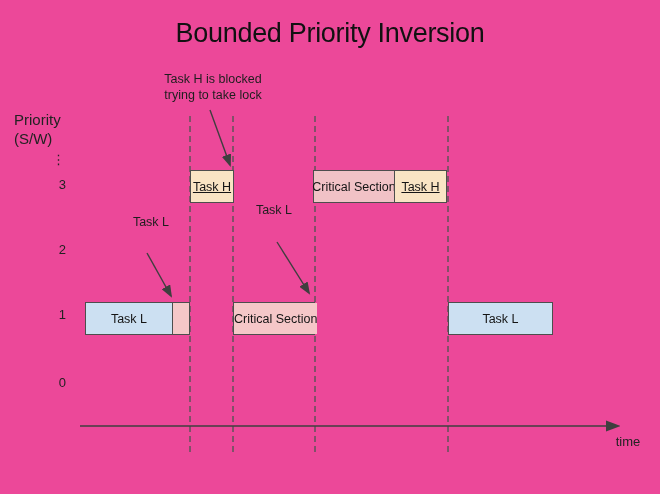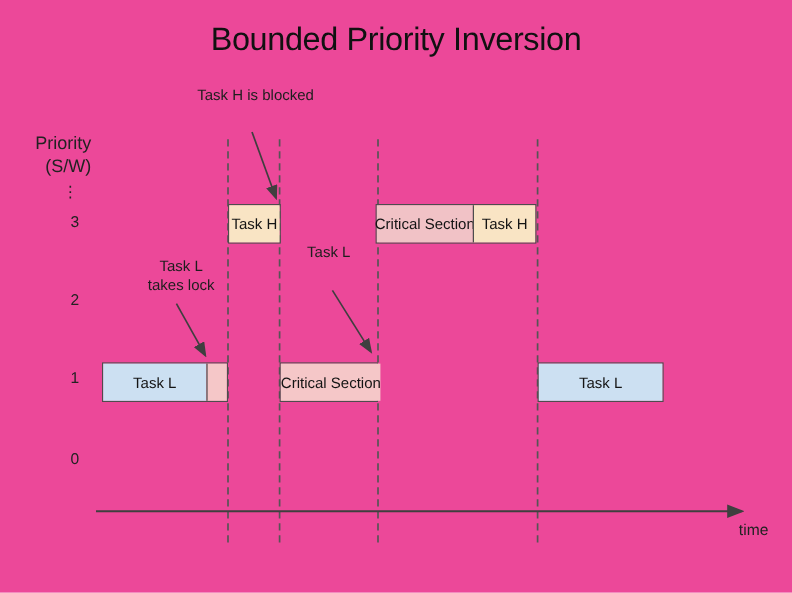--- a/index.html
+++ b/index.html
@@ -19,21 +19,21 @@
     width: 660px;
     text-align: center;
     font-size: 27px;
     letter-spacing: -0.3px;
     color: #111;
   }
   .ylabel {
     position: absolute;
     left: 14px; top: 110px;
     width: 62px;
-    text-align: right;
+    text-align: left;
     font-size: 15px;
     line-height: 19px;
     color: #222;
   }
   .tick {
     position: absolute;
     left: 6px;
     width: 60px;
     text-align: right;
     font-size: 13px;
@@ -63,21 +63,21 @@
     color: #141414;
   }
   .cell {
     box-sizing: border-box;
     display: flex;
     align-items: center;
     justify-content: center;
     white-space: nowrap;
   }
   .cell + .cell { border-left: 1.5px solid #4d4d4d; }
-  .fill-tan  { background: #F9E4C4; }
+  .fill-tan  { background: #F9E4C4; text-decoration: underline; }
   .fill-pink { background: #F5C7C8; }
   .fill-pink-hi { background: #F1C2C6; }
   .fill-blue { background: #CCE0F2; }
 
   .box-task-h        { left: 190px; top: 170px; width: 44px;  height: 33px; }
   .box-cs-high       { left: 313px; top: 170px; width: 134px; height: 33px; }
   .box-task-l-1      { left: 85px;  top: 302px; width: 105px; height: 33px; }
   .box-cs-low        { left: 233px; top: 302px; width: 82px;  height: 33px; }
   .box-task-l-2      { left: 448px; top: 302px; width: 105px; height: 33px; }
 
@@ -155,25 +155,25 @@
   <div class="box box-cs-low">
     <div class="cell fill-pink" style="flex:1">Critical Section</div>
   </div>
 
   <div class="box box-task-l-2">
     <div class="cell fill-blue" style="flex:1">Task L</div>
   </div>
 
   <div class="annotation ann-blocked">
     <div>Task H is blocked</div>
+    <div>trying to take lock</div>
   </div>
 
   <div class="annotation ann-takes">
     <div>Task L</div>
-    <div>takes lock</div>
   </div>
 
   <div class="annotation ann-releases">
     <div>Task L</div>
   </div>
 
   <div class="time-label">time</div>
 
 </div>
 

